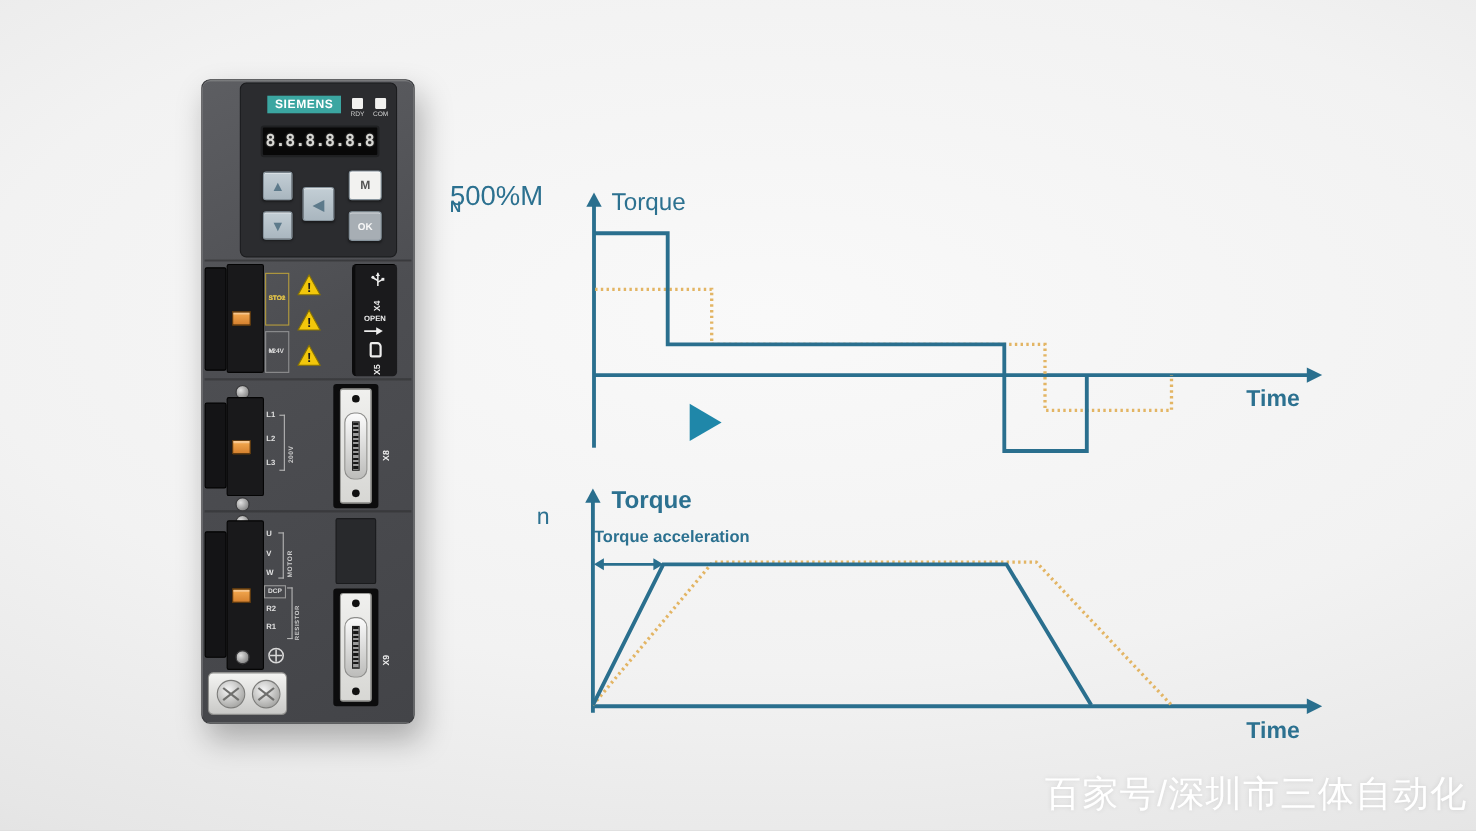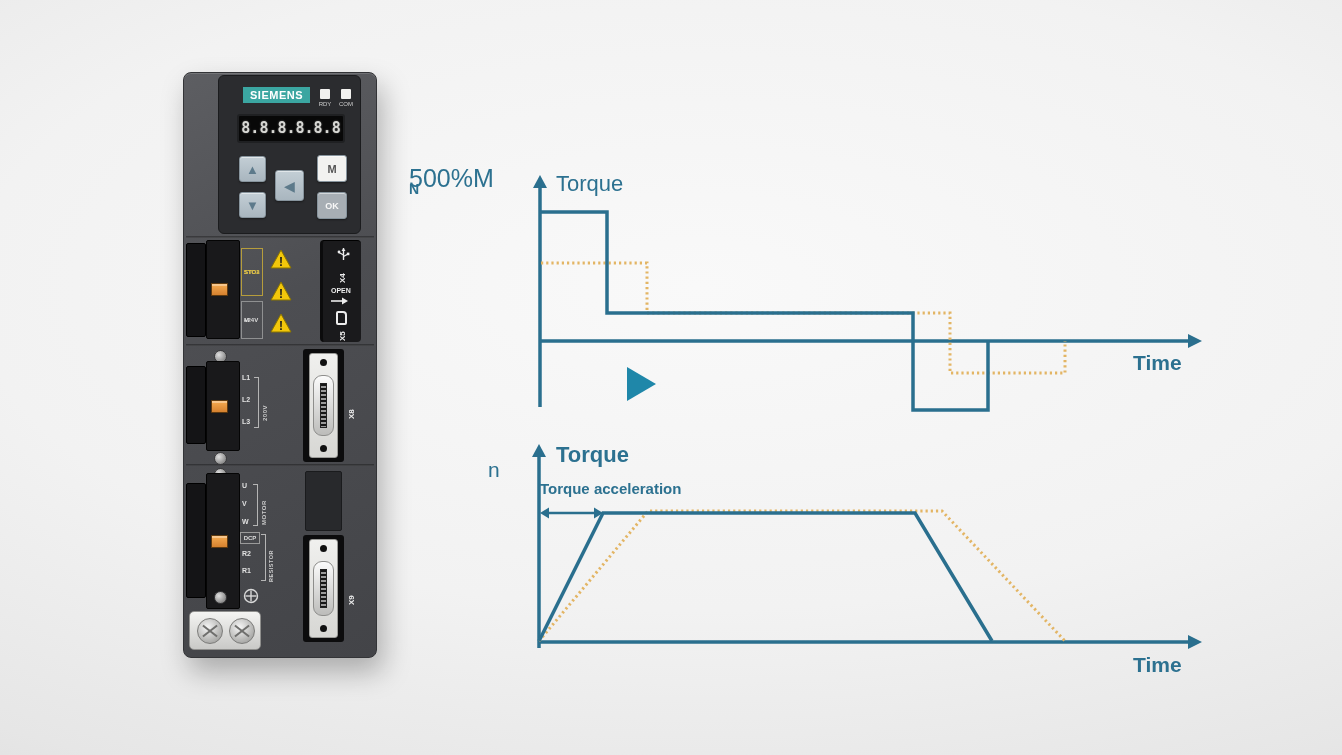--- a/index.html
+++ b/index.html
@@ -310,13 +310,14 @@
         <div class="xhole-t"></div>
         <div class="xdsub">
           <div class="xpins"></div>
         </div>
         <div class="xhole-b"></div>
       </div>
     </div>
     <div id="x9-label" class="port-label">X9</div>
   </div>
 
+  <div id="watermark">百家号/深圳市三体自动化</div>
 </div>
 
 </body></html>

